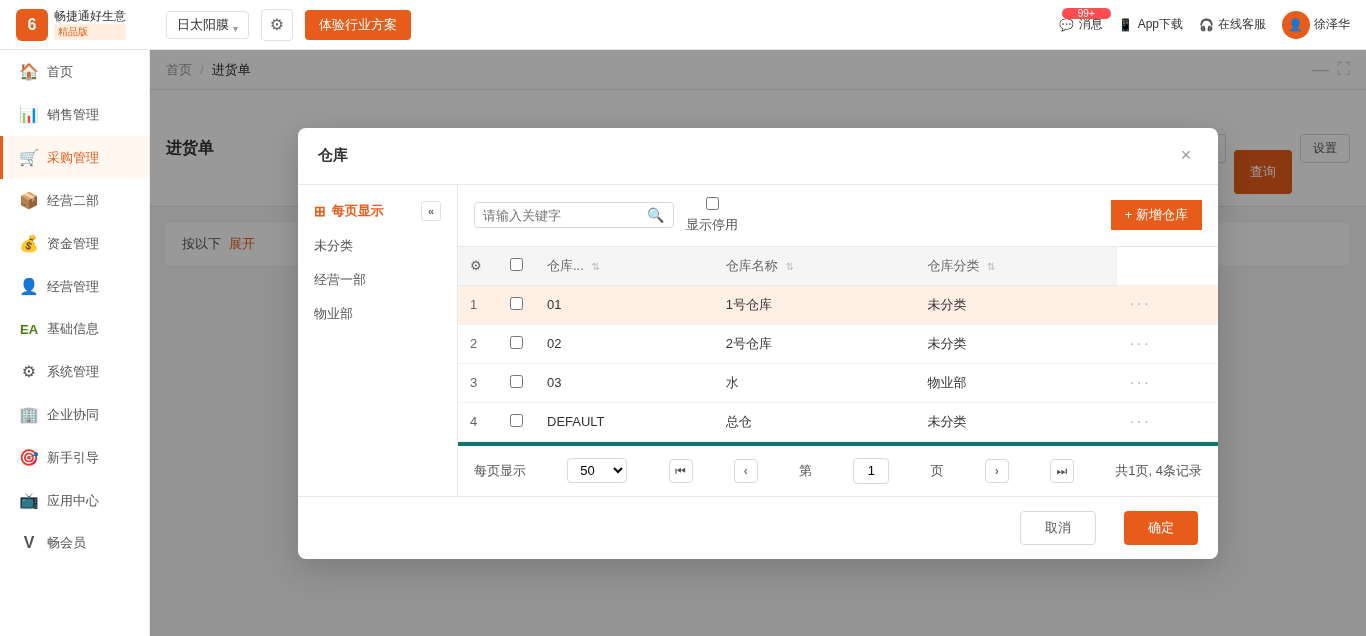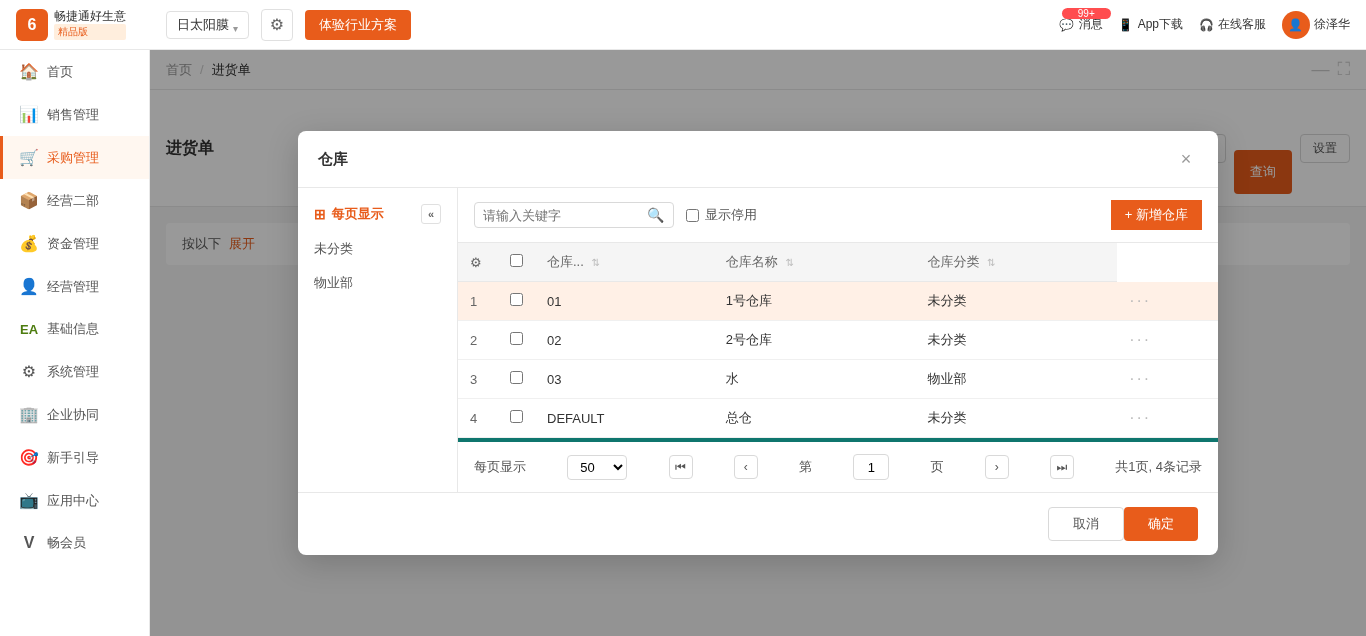--- a/index.html
+++ b/index.html
@@ -204,21 +204,21 @@
     .search-box {
       border: 1px solid #d9d9d9; border-radius: 4px;
       display: flex; 
       padding: 4px 8px; gap: 6px; width: 200px; background: #fff;
     }
     .search-box input {
       border: none; outline: none; font-size: 13px; color: #333; width: 100%;
       background: transparent;
     }
     .search-icon { color: #bbb; font-size: 14px; cursor: pointer; }
-    .show-disabled-cb { display: flex; align-items: center; gap: 6px; color: #555; font-size: 13px; cursor: pointer; }
+    .show-disabled-cb { display: flex; align-items: center; gap: 6px; color: #555; font-size: 13px; cursor: pointer; flex-direction: column; }
     .add-btn {
       margin-left: auto;
       background: #e85c1b; color: #fff; border: none;
       padding: 6px 14px; border-radius: 0; cursor: pointer; font-size: 13px;
     }
 
     
     .data-table { flex: 1; overflow-y: auto; }
     table { width: 100%; border-collapse: collapse; }
     thead tr { background: #f5f5f5; }
@@ -261,21 +261,21 @@
       width: 36px; height: 26px; text-align: center;
       border: 1px solid #d9d9d9; border-radius: 4px;
       font-size: 13px;
     }
     .page-info { color: #555; }
 
     
     .dialog-footer {
       padding: 14px 20px;
       border-top: 1px solid #e8e8e8;
-      display: flex; justify-content: flex-end; gap: 0;
+      display: flex; justify-content: flex-end; gap: 28px;
     }
     .cancel-btn {
       border: 1px solid #d9d9d9; background: #fff;
       padding: 7px 24px; border-radius: 4px; cursor: pointer;
       font-size: 13px; color: #555;
     }
     .confirm-btn {
       background: #e85c1b; color: #fff; border: none;
       padding: 7px 24px; border-radius: 4px; cursor: pointer; font-size: 13px;
     }
@@ -440,20 +440,21 @@
 
         <div class="dialog-body">
 
           <div class="cat-sidebar">
             <div class="cat-header">
               <span class="cat-grid-icon">⊞</span>
               <span>每页显示</span>
               <div class="cat-collapse-btn">«</div>
             </div>
             <div class="cat-item">未分类</div>
+            <div class="cat-item">经营一部</div>
             <div class="cat-item">物业部</div>
           </div>
 
           <div class="table-area">
 
             <div class="table-toolbar">
               <div class="search-box">
                 <input type="text" placeholder="请输入关键字" style="">
                 <span class="search-icon">🔍</span>
               </div>

